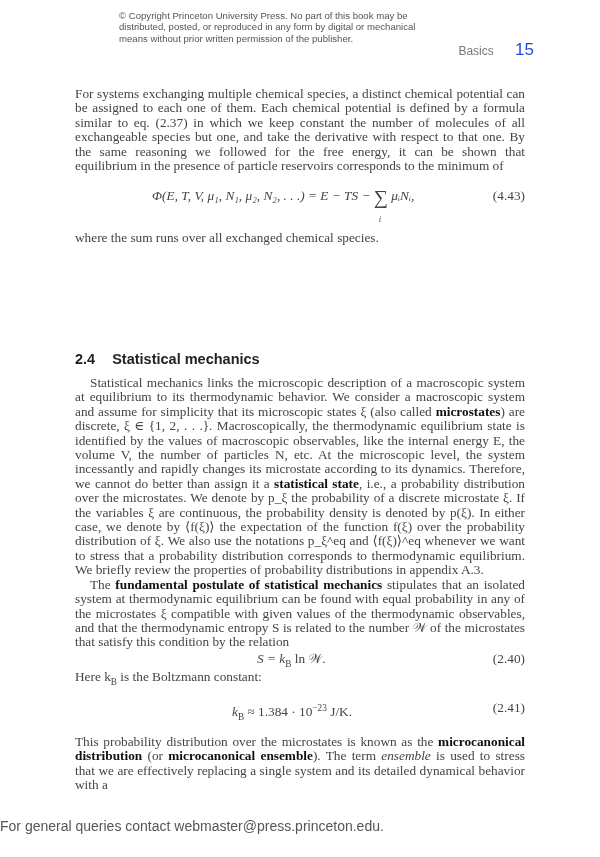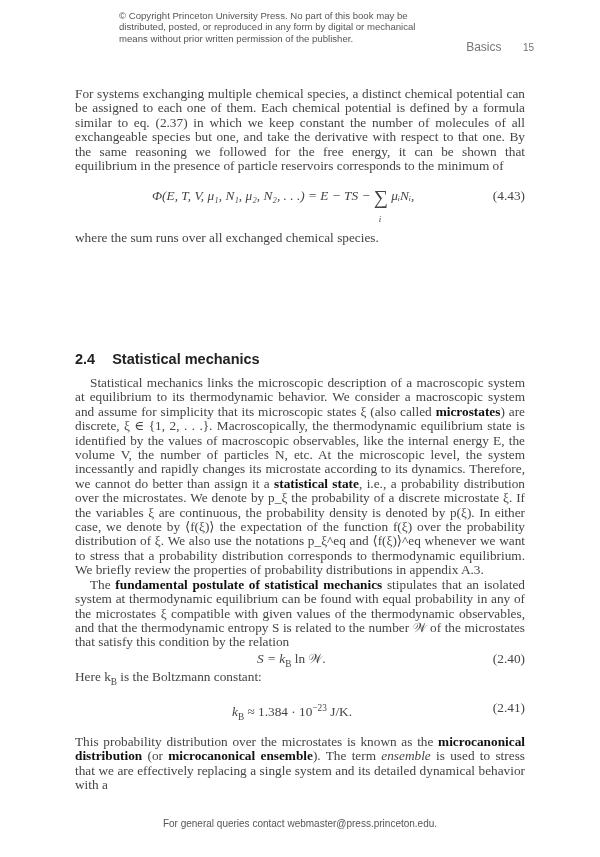--- a/index.html
+++ b/index.html
@@ -7,42 +7,42 @@
   .sans { font-family: "Liberation Sans", "DejaVu Sans", sans-serif; }
   .serif { font-family: "Liberation Serif", "DejaVu Serif", serif; }
   .copyright {
     position: absolute; left: 119px; top: 10px; width: 300px;
     font-size: 9.6px; line-height: 11.4px; color: #555;
   }
   .running-head {
     position: absolute; right: 66px; top: 40px; font-size: 12px; color: #777;
   }
   .running-head .title { margin-right: 18px; }
-  .page-num { font-size: 10px; color: #737373; }
+  .page-num { font-size: 17px; color: #1d4ed8; }
   .body-text {
     position: absolute; left: 75px; width: 450px; font-size: 13.3px; line-height: 14.4px;
     text-align: justify; color: #444;
   }
   .body-text p { margin: 0; }
   .indent { text-indent: 15px; }
   b { color: #111; }
   .eq {
     position: relative; height: 40px; font-size: 13.3px; color: #444;
   }
   .eq .expr { position: absolute; font-style: italic; white-space: nowrap; }
   .eq .num { position: absolute; right: 0; font-style: normal; }
   .frac { display: inline-block; vertical-align: middle; text-align: center; }
   .frac .top { display: block; border-bottom: 1px solid #444; padding: 0 2px; }
   .frac .bot { display: block; }
   .section-head {
     position: absolute; left: 75px; top: 351px; font-size: 14.5px; font-weight: bold; color: #222;
   }
   .section-head .sec-num { margin-right: 13px; }
   .footer {
-    position: absolute; left: 0; width: 600px; top: 818px; text-align: center; font-size: 10px; color: #555;
+    position: absolute; left: 0; width: 600px; top: 818px; font-size: 14px; color: #555;
   }
   sub, sup { font-size: 70%; }
   .upright { font-style: normal; }
 </style>
 </head>
 <body>
 
 <div class="copyright sans">
   <div>© Copyright Princeton University Press. No part of this book may be</div>
   <div>distributed, posted, or reproduced in any form by digital or mechanical</div>

